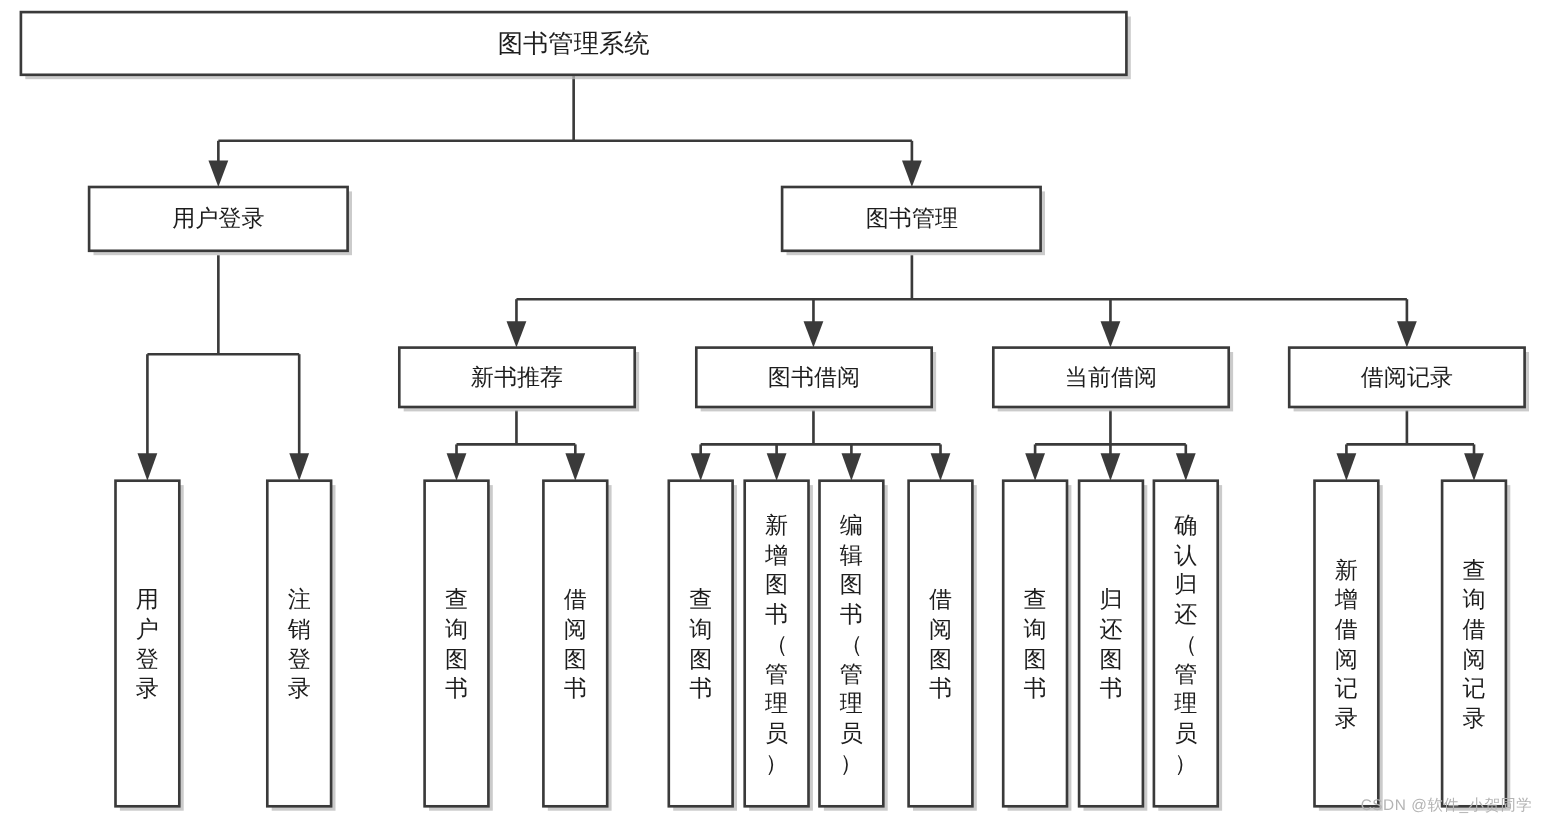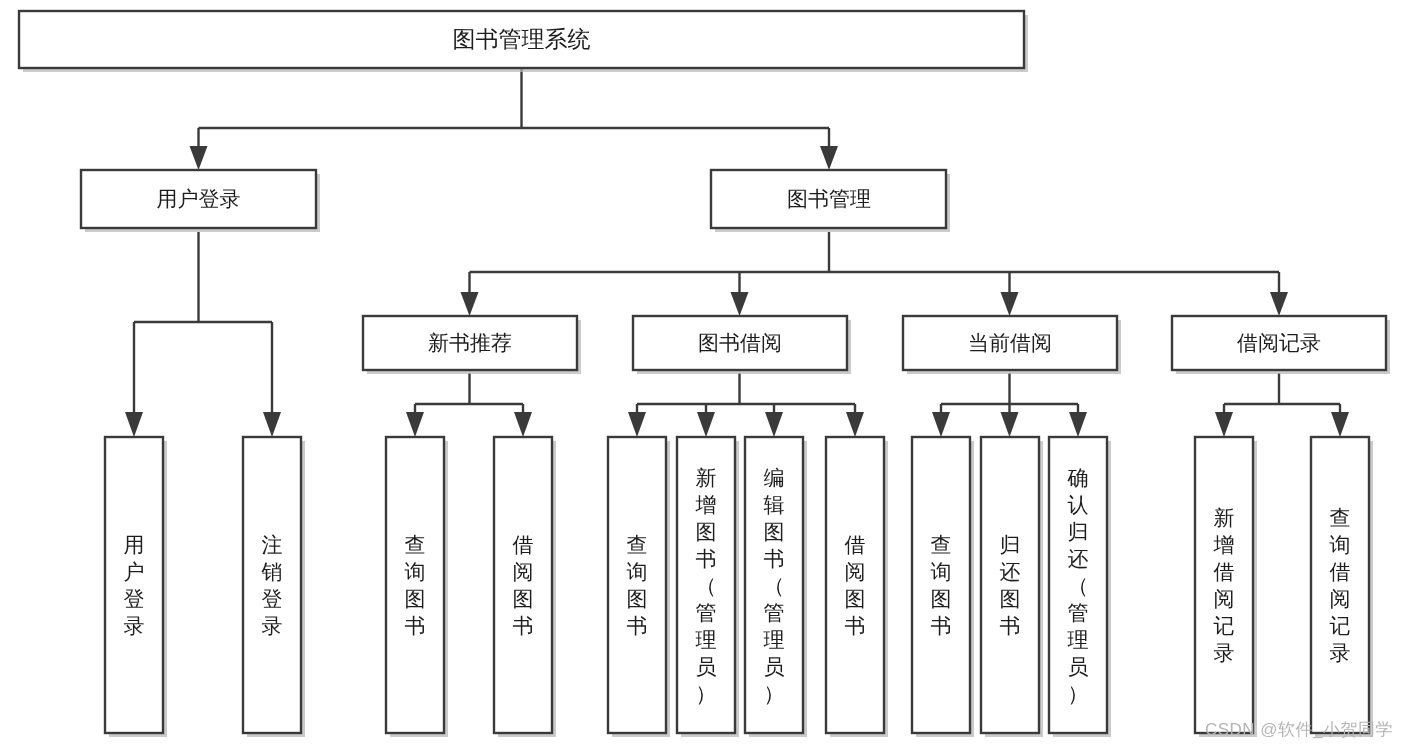--- a/index.html
+++ b/index.html
@@ -54,21 +54,21 @@
   }
   .arrow-head {
     fill: #3a3a3a;
     stroke: none;
   }
   .watermark {
     position: absolute;
     right: 12px;
     bottom: 6px;
     font-family: "Liberation Sans", "DejaVu Sans", sans-serif;
-    font-size: 17px;
+    font-size: 14px;
     color: #b4b4b4;
     letter-spacing: 0.5px;
     white-space: nowrap;
     user-select: none;
     pointer-events: none;
   }
 </style>
 </head>
 <body>
 

